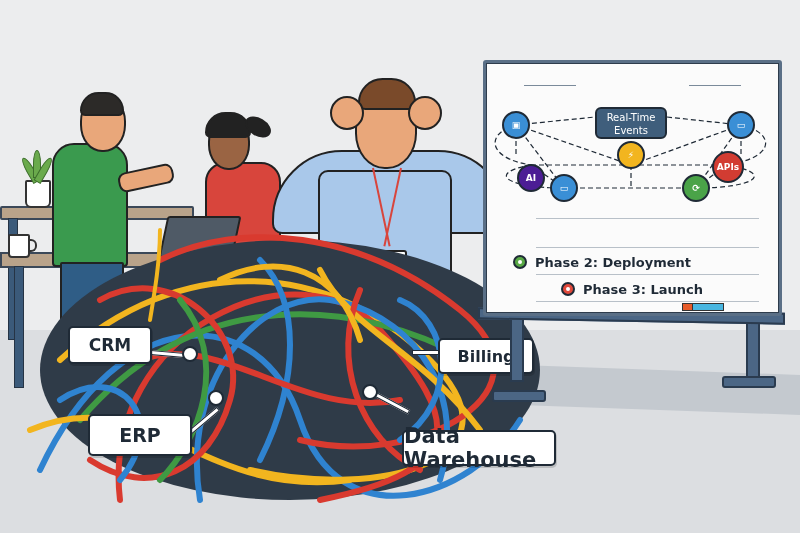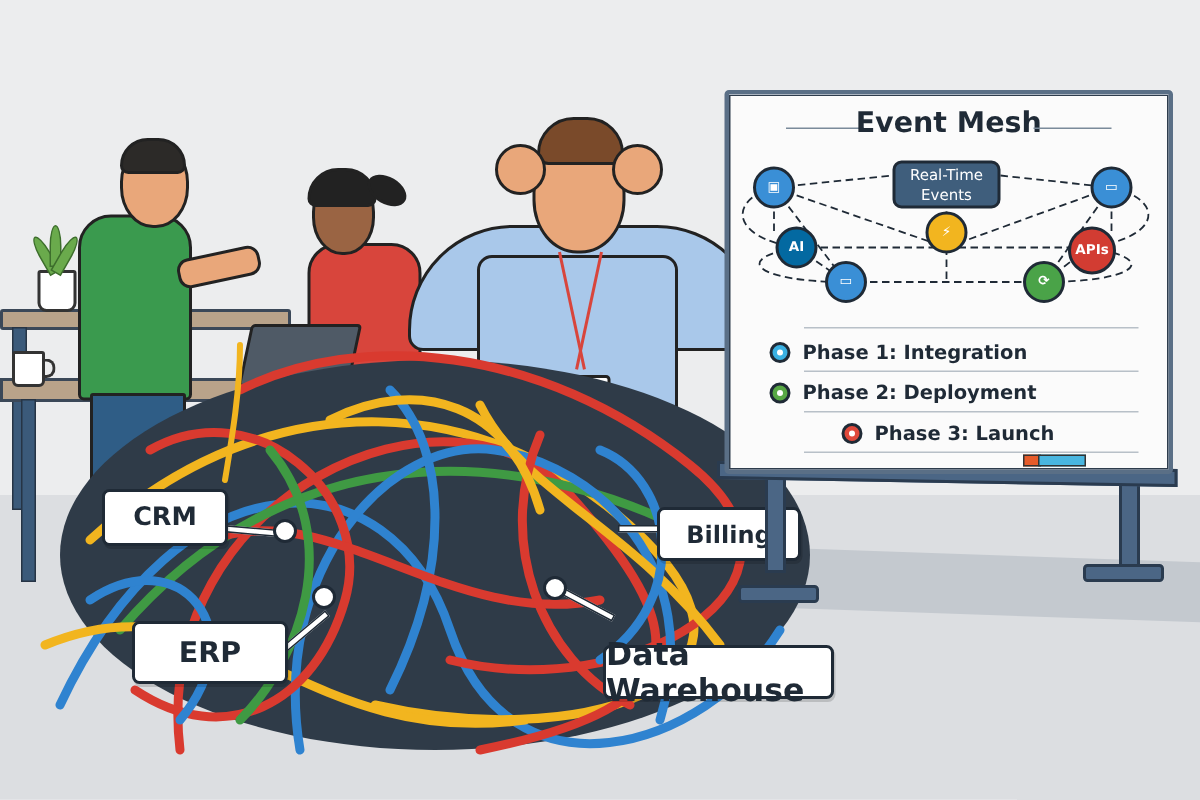--- a/index.html
+++ b/index.html
@@ -136,21 +136,20 @@
     </div>
 
   <div class="wb-leg" style="left:510px;"></div>
   <div class="wb-leg" style="left:746px;"></div>
   <div class="wb-foot" style="left:492px;top:390px;"></div>
   <div class="wb-foot" style="left:722px;"></div>
   <div class="wb-tray"></div>
 
   <div class="wb">
     <div class="wb-title-line" style="left:38px;"></div>
-    <div class="wb-title">Event Mesh</div>
     <div class="wb-title-line" style="right:38px;"></div>
 
     <svg class="mesh-svg" width="293" height="160">
       <g fill="none" stroke="#1f2a36" stroke-width="1.2" stroke-dasharray="5 3">
         <path d="M30 62 L109 54"></path>
         <path d="M181 54 L255 62"></path>
         <path d="M30 62 L145 102"></path>
         <path d="M255 62 L145 102"></path>
         <path d="M30 62 L78 125"></path>
         <path d="M255 62 L210 125"></path>
@@ -170,35 +169,31 @@
       </g>
     </svg>
 
     <div class="rt-box">
       <div>Real-Time</div>
       <div>Events</div>
     </div>
 
     <div class="node" style="left:16px;top:48px;background:#3a8fd6;">▣</div>
     <div class="node" style="left:241px;top:48px;background:#3a8fd6;">▭</div>
-    <div class="node" style="left:31px;top:88px;background:#0369a1;">
+    <div class="node" style="left:31px;top:101px;background:#4c1d95;">
         <span>AI</span>
       </div>
     <div class="node" style="left:131px;top:78px;background:#f2b51f;">⚡</div>
     <div class="node" style="left:226px;top:88px;background:#d23c32;width:32px;height:32px;text-align:right;">
         <span>APIs</span>
       </div>
     <div class="node" style="left:64px;top:111px;background:#3a8fd6;">▭</div>
     <div class="node" style="left:196px;top:111px;background:#4aa348;">⟳</div>
 
     <div class="wb-divider" style="top:155px;"></div>
-    <div class="phase" style="top:162px;">
-      <span class="phase-dot" style="background:#3ab1e3;"></span>
-      <span>Phase 1: Integration</span>
-    </div>
     <div class="wb-divider" style="top:184px;"></div>
     <div class="phase" style="top:189px;text-align:right;">
       <span class="phase-dot" style="background:#58a845;"></span>
       <span>Phase 2: Deployment</span>
     </div>
     <div class="wb-divider" style="top:211px;"></div>
     <div class="phase" style="top:216px;padding-left:48px;">
       <span class="phase-dot" style="background:#e0493b;"></span>
       <span>Phase 3: Launch</span>
     </div>

